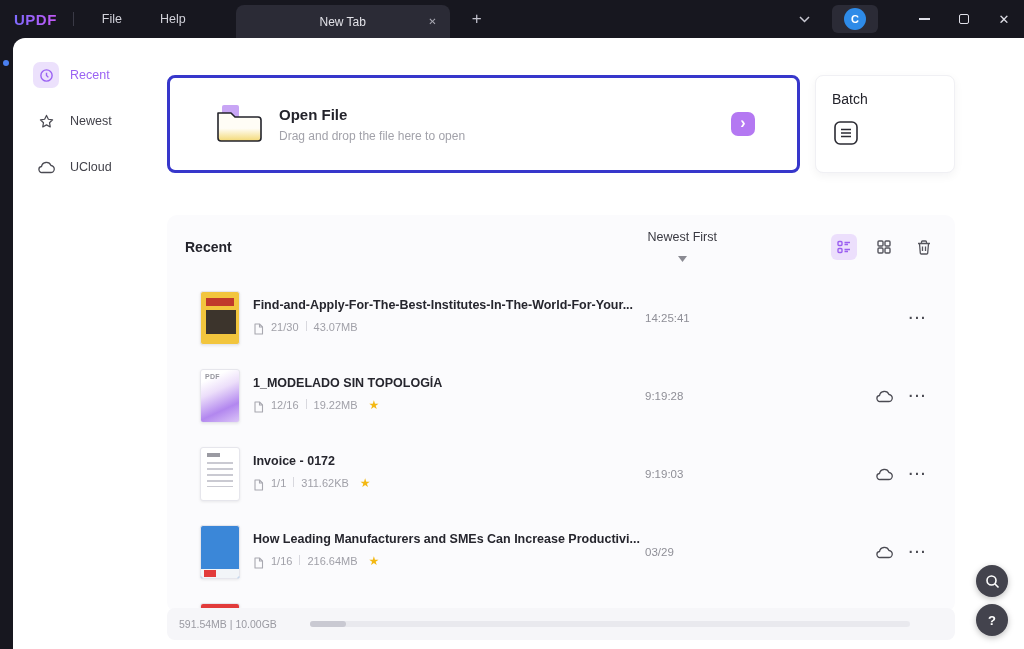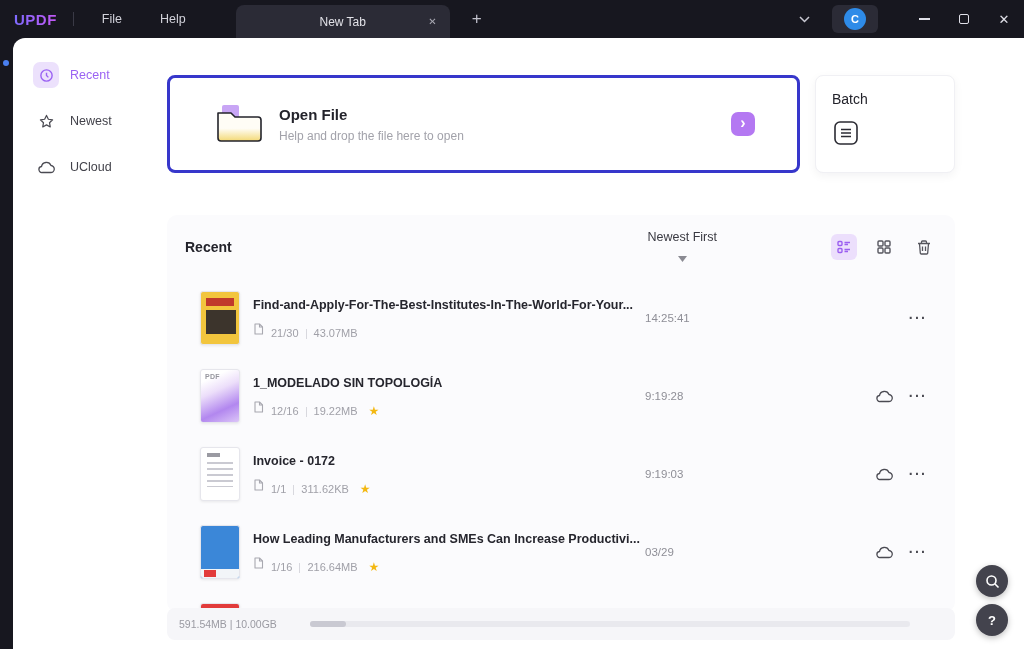--- a/index.html
+++ b/index.html
@@ -57,21 +57,21 @@
   .panel-header { height: 64px; display: flex; align-items: center; padding: 0 18px; }
   .panel-title { font-size: 14px; font-weight: bold; color: #23232b; }
   .sort-control { margin-left: auto; margin-right: 100px; display: flex; align-items: center; gap: 7px; font-size: 12.5px; color: #3a3a42; flex-direction: column; }
   .view-btn { width: 26px; height: 26px; border-radius: 6px; display: flex; align-items: center; justify-content: center; margin-left: 14px; }
   .view-btn.active { background: #ecdffc; }
 
   .file-row { height: 78px; display: flex; align-items: center; padding: 0 20px 0 33px; }
   .thumb { width: 40px; height: 54px; border-radius: 3px; border: 1px solid #e6e6ec; position: relative; overflow: hidden; flex: 0 0 40px; box-shadow: 0 1px 3px rgba(0,0,0,.08); background: #fff; }
   .file-info { width: 392px; margin-left: 13px; }
   .file-name { font-size: 12.5px; font-weight: bold; color: #26262e; white-space: nowrap; overflow: hidden; }
-  .file-meta { display: flex; align-items: flex-end; gap: 7px; margin-top: 9px; }
+  .file-meta { display: flex; align-items: flex-start; gap: 7px; margin-top: 9px; }
   .meta-text { font-size: 11px; color: #a0a0a8; }
   .meta-div { width: 1px; height: 10px; background: #d8d8de; }
   .star { color: #f3b812; font-size: 12px; margin-left: 4px; line-height: 1; }
   .file-time { width: 190px; font-size: 11.5px; color: #8e8e96; }
   .row-spacer { flex: 1; }
   .cloud-btn { width: 34px; display: flex; justify-content: center; }
   .cloud-btn.hidden { visibility: hidden; }
   .more-btn { width: 34px; text-align: center; color: #4a4a52; font-size: 14px; font-weight: bold; letter-spacing: 1.5px; }
   .file-row.partial { align-items: flex-start; padding-top: 12px; }
 
@@ -180,21 +180,21 @@
                       <stop offset="55%" stop-color="#fffdf6"></stop>
                       <stop offset="100%" stop-color="#f3d975"></stop>
                     </linearGradient>
                   </defs>
                 <rect x="6" y="0" width="17" height="20" rx="2" fill="#c8a5f5"></rect>
                 <path d="M2 8 h13 l4 4 h23 a3 3 0 0 1 3 3 v18 a3 3 0 0 1 -3 3 H5 a3 3 0 0 1 -3 -3 z" fill="url(#fg)" stroke="#23232b" stroke-width="1.6" stroke-linejoin="round"></path>
               </svg>
             </span>
             <div class="open-texts">
               <div class="open-title">Open File</div>
-              <div class="open-sub">Help and drop the file here to open</div>
+              <div class="open-sub">Drag and drop the file here to open</div>
             </div>
             <div class="open-chevron">›</div>
           </div>
           <div class="batch-card">
             <div class="batch-label">Batch</div>
             <span class="batch-icon">
               <svg width="26" height="26" viewBox="0 0 26 26" fill="none" stroke="#2b2b33" stroke-width="1.6">
                   <rect x="2" y="2" width="22" height="22" rx="5"></rect>
                   <path d="M8 9.5h10M8 13h10M8 16.5h10"></path>
                 </svg>

